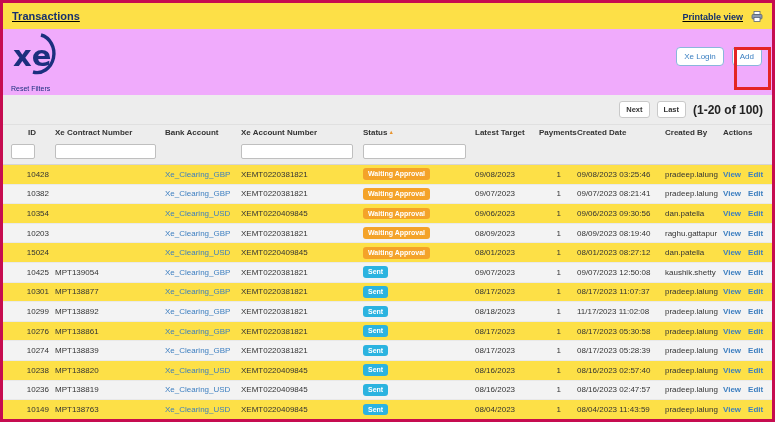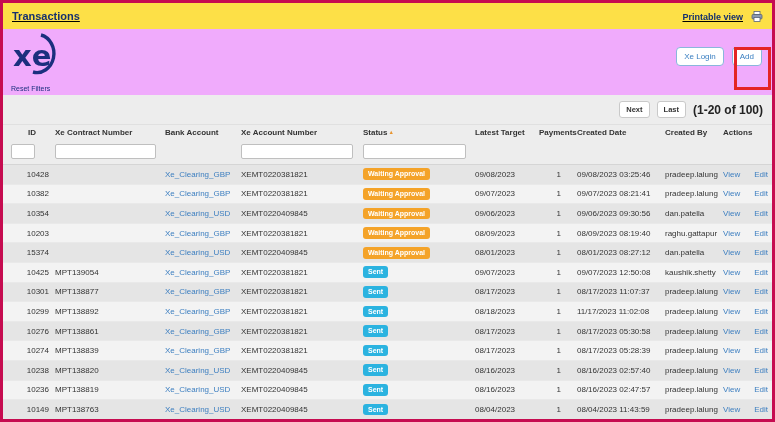--- a/index.html
+++ b/index.html
@@ -30,28 +30,28 @@
   .gridhead { background:#ededed; border-bottom:1px solid #d5d5d5; padding-top:3px; padding-bottom:5px; flex:0 0 auto; }
   .gridhead .hcell { font-size:8px; font-weight:bold; color:#333; white-space:nowrap; }
   .gridhead .hcell.r { text-align:right; padding-right:19px; }
   .sort-arrow { font-size:5.5px; color:#e8952f; vertical-align:1px; margin-left:1px; }
   .frow { margin-top:3px; }
   .filter-input { height:15px; border:1px solid #bfbfbf; border-radius:2px; background:#fff; width:92%; font-size:8px; padding:0 2px; }
   .filter-input.small { width:24px; }
 
   
   .rows { flex:1 1 auto; }
-  .trow { height:19.6px; border-bottom:1px solid #e9e9e9; background:#e5e5e5; font-size:8px; color:#333; }
+  .trow { height:19.6px; border-bottom:1px solid #e9e9e9; background:#fde047; font-size:8px; color:#333; }
   .trow:nth-child(even) { background:#f3f3f3; }
   .cell { white-space:nowrap; overflow:hidden; }
   .c-id { text-align:right; padding-right:6px; }
   .c-pay { text-align:right; padding-right:16px; }
   a.link { color:#3d7fc0; text-decoration:none; cursor:pointer; }
   .badge { display:inline-block; color:#fff; font-weight:bold; font-size:7px; padding:2px 5px; border-radius:3px; line-height:1.1; }
-  .c-actions { display:flex; gap:14px; }
+  .c-actions { display:flex; gap:7px;font-weight:bold; }
 </style>
 </head>
 <body>
 
 <div class="frame">
 
   <header class="topbar">
     <span class="title">Transactions</span>
     <span class="printable">
       <span>Printable view</span>
@@ -166,21 +166,21 @@
         <span class="cell">08/09/2023</span>
         <span class="cell c-pay">1</span>
         <span class="cell">08/09/2023 08:19:40</span>
         <span class="cell">raghu.gattapur</span>
         <span class="cell c-actions">
           <a class="link">View</a>
           <a class="link">Edit</a>
         </span>
       </div>
       <div class="grid trow">
-        <span class="cell c-id">15374</span>
+        <span class="cell c-id">15024</span>
         <span class="cell"></span>
         <span class="cell"><a class="link">Xe_Clearing_USD</a></span>
         <span class="cell">XEMT0220409845</span>
         <span class="cell"><span class="badge" style="background: rgb(244, 163, 41);">Waiting Approval</span></span>
         <span class="cell">08/01/2023</span>
         <span class="cell c-pay">1</span>
         <span class="cell">08/01/2023 08:27:12</span>
         <span class="cell">dan.patella</span>
         <span class="cell c-actions">
           <a class="link">View</a>

